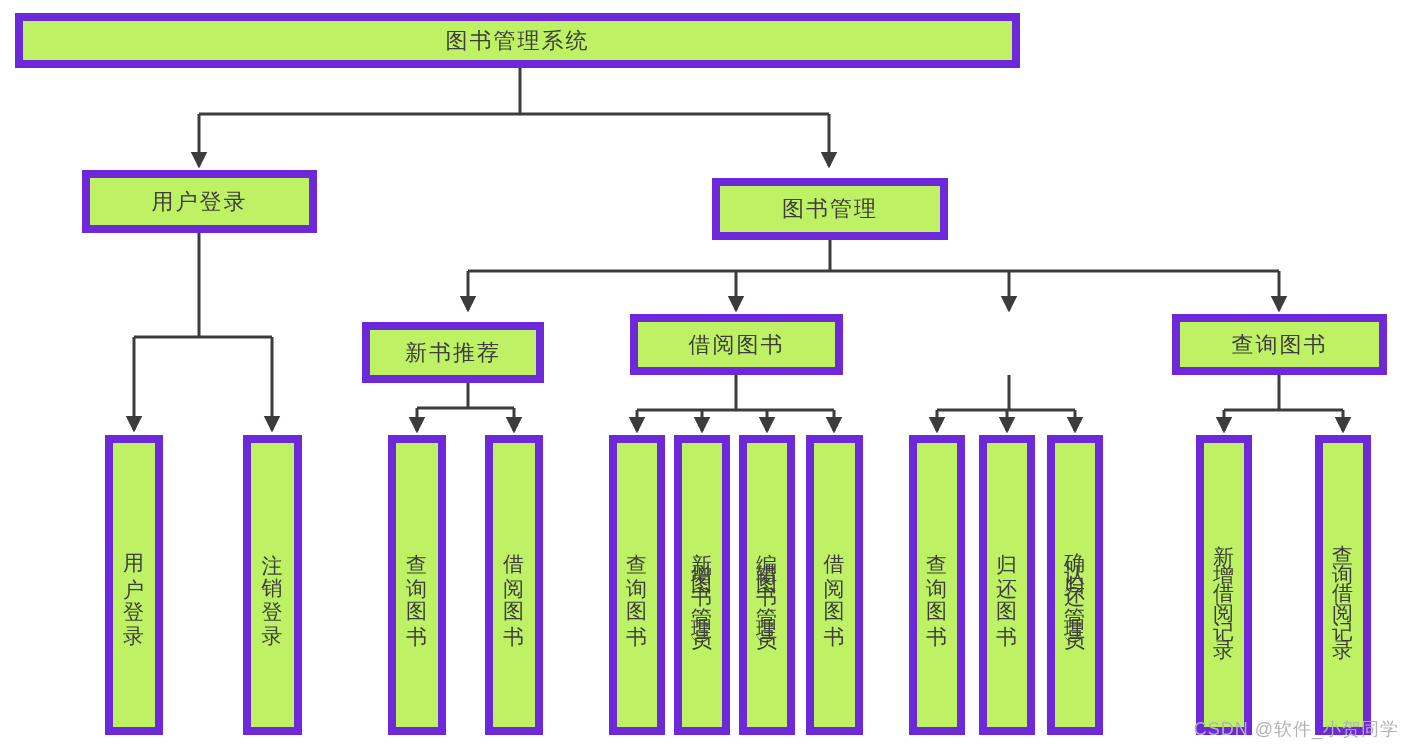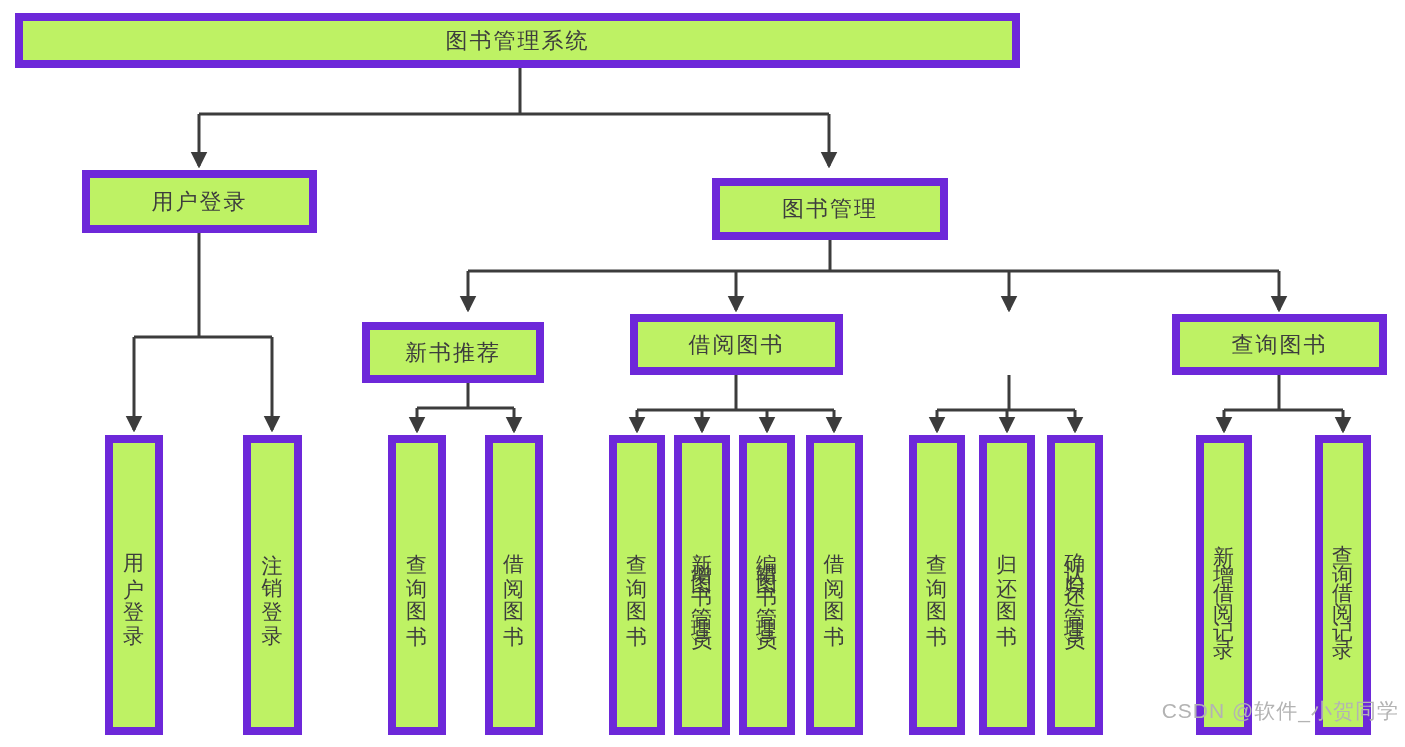--- a/index.html
+++ b/index.html
@@ -43,22 +43,22 @@
     text-orientation: mixed;
     font-size: 21px;
   }
   .leaf .vlabel { line-height: 1; }
   .sp-short { letter-spacing: 24px; }
   .sp-med   { letter-spacing: 19px; }
   .sp-long  { letter-spacing: 11px; }
   .watermark {
     position: absolute;
     right: 6px;
-    bottom: 22px;
-    font-size: 21px;
+    bottom: 6px;
+    font-size: 18px;
     color: #b3b3b3;
     letter-spacing: 1px;
     z-index: 3;
     white-space: nowrap;
   }
 </style>
 </head>
 <body>
 
 <div class="stage">

